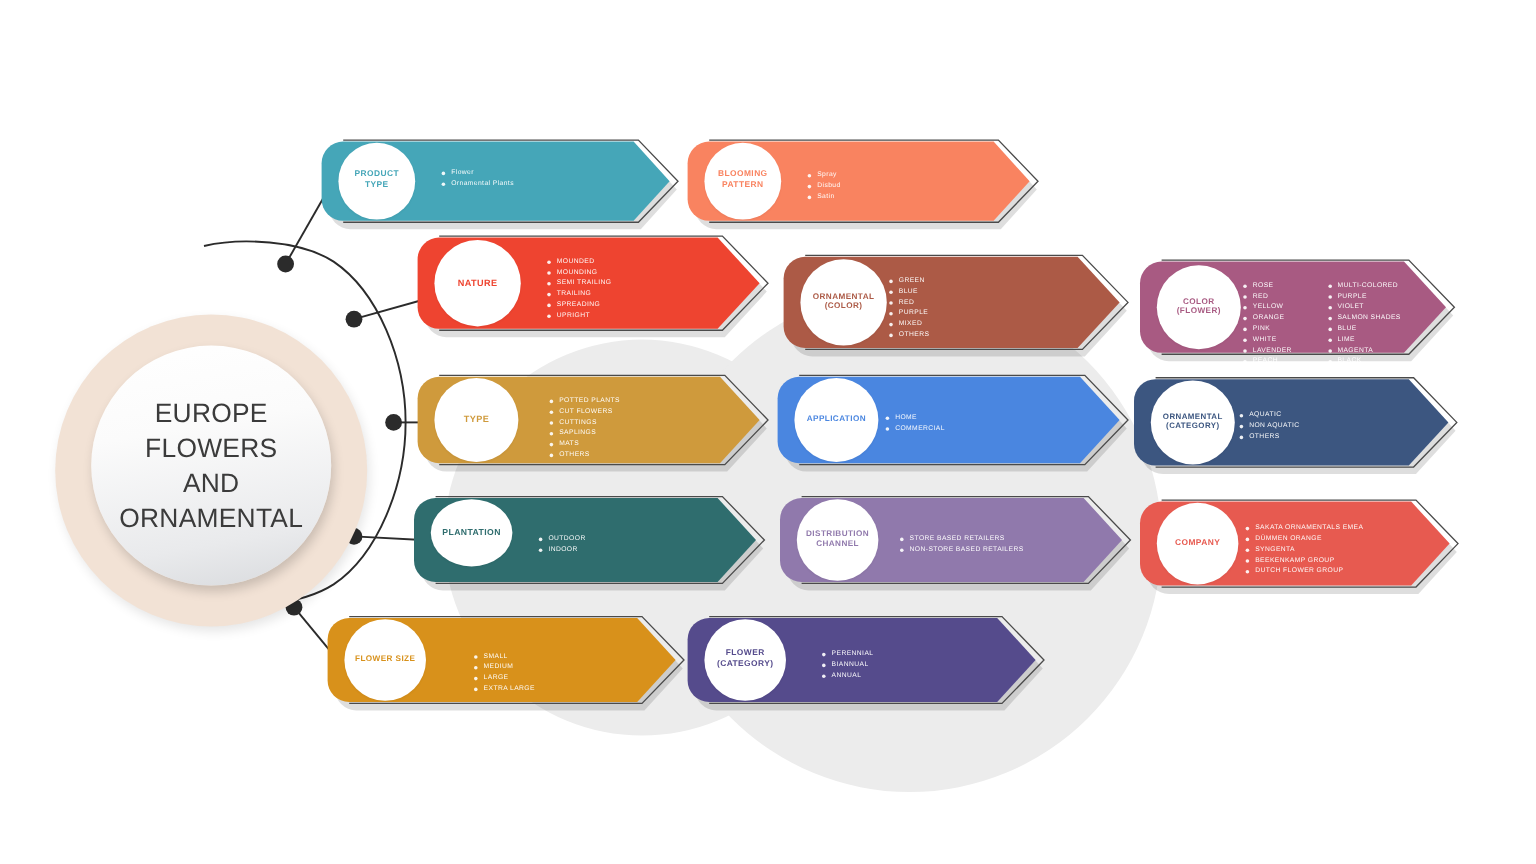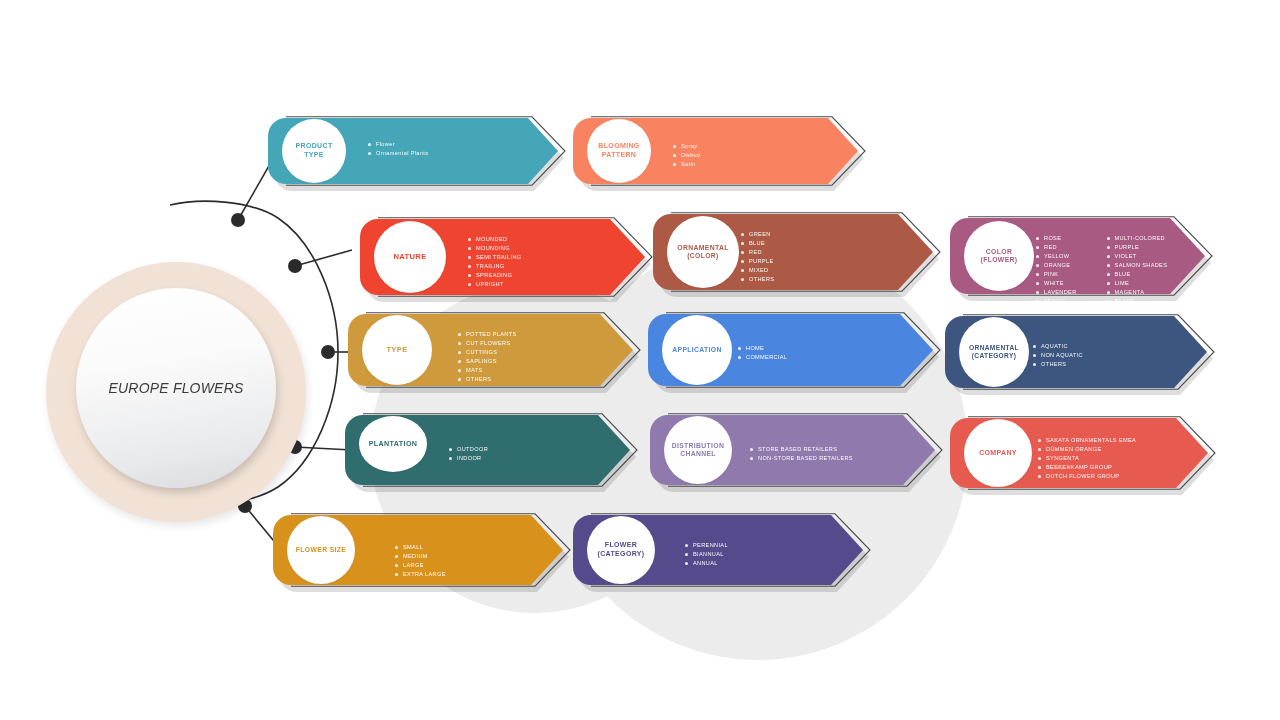--- a/index.html
+++ b/index.html
@@ -46,25 +46,24 @@
     left: 30px; top: 26px;
     width: 200px; height: 200px;
     border-radius: 50%;
     background: linear-gradient(170deg, #ffffff 0%, #fbfbfb 35%, #e9eaec 78%, #d8dadd 100%);
     box-shadow: 2px 5px 9px rgba(0,0,0,0.17);
     display: flex; align-items: center; justify-content: center;
   }
   .hub-text {
     text-align: center;
     color: #3b3b3b;
-    font-size: 14px;
+    font-size: 22px;
     line-height: 1.32;
     letter-spacing: 0.2px;
     padding: 0 8px;
-    font-style: italic;
   }
   
   .band {
     position: absolute;
     z-index: 4;
   }
   .band svg.band-shape {
     position: absolute; left: 0; top: 0;
     overflow: visible;
   }
@@ -133,20 +132,21 @@
     <circle cx="328" cy="352" r="7" fill="#2b2b2b"></circle>
     <circle cx="295" cy="447" r="7" fill="#2b2b2b"></circle>
     <circle cx="245" cy="506" r="7" fill="#2b2b2b"></circle>
   </svg>
 
   <div class="hub" style="left:46px; top:262px; width:260px; height:260px;">
     <div class="hub-outer"></div>
     <div class="hub-inner">
       <div class="hub-text">
         <div>EUROPE FLOWERS</div>
+        <div>AND ORNAMENTAL</div>
       </div>
     </div>
   </div>
 
   <div id="bands-root">
       <div class="band" style="left: 268px; top: 118px; width: 290px; height: 66px;">
         <svg class="band-shape" width="304" height="80" viewBox="0 0 304 80">
           <path d="M 18,0 L 260,0 L 290,33 L 260,66 L 18,66 A 18,18 0 0 1 0,48 L 0,18 A 18,18 0 0 1 18,0 Z" transform="translate(6,7)" fill="rgba(0,0,0,0.13)"></path>
           <path d="M 18,-1.2 L 264,-1.2 L 297,33 L 264,67.2 L 18,67.2" fill="none" stroke="#4a4a4a" stroke-width="1.1"></path>
           <path d="M 18,0 L 260,0 L 290,33 L 260,66 L 18,66 A 18,18 0 0 1 0,48 L 0,18 A 18,18 0 0 1 18,0 Z" fill="#45a6b8"></path>
@@ -171,21 +171,21 @@
           <span style="color: rgb(249, 131, 96); font-size: 7px;">BLOOMING<br>PATTERN</span>
         </div>
         <div class="bullets" style="left: 100px; top: 24px;">
           <ul>
             <li>Spray</li>
             <li>Disbud</li>
             <li>Satin</li>
           </ul>
         </div>
       </div>
-      <div class="band" style="left: 348px; top: 219px; width: 285px; height: 76px; margin-left: 12px;">
+      <div class="band" style="left: 348px; top: 198px; width: 285px; height: 76px;">
         <svg class="band-shape" width="299" height="90" viewBox="0 0 299 90">
           <path d="M 18,0 L 250,0 L 285,38 L 250,76 L 18,76 A 18,18 0 0 1 0,58 L 0,18 A 18,18 0 0 1 18,0 Z" transform="translate(6,7)" fill="rgba(0,0,0,0.13)"></path>
           <path d="M 18,-1.2 L 254,-1.2 L 292,38 L 254,77.2 L 18,77.2" fill="none" stroke="#4a4a4a" stroke-width="1.1"></path>
           <path d="M 18,0 L 250,0 L 285,38 L 250,76 L 18,76 A 18,18 0 0 1 0,58 L 0,18 A 18,18 0 0 1 18,0 Z" fill="#ee4430"></path>
         </svg>
         <div class="band-circle" style="width: 72px; height: 72px; left: 14px; top: 2px;">
           <span style="color: rgb(238, 68, 48); font-size: 7.6px;">NATURE</span>
         </div>
         <div class="bullets" style="left: 108px; top: 16px;">
           <ul>

